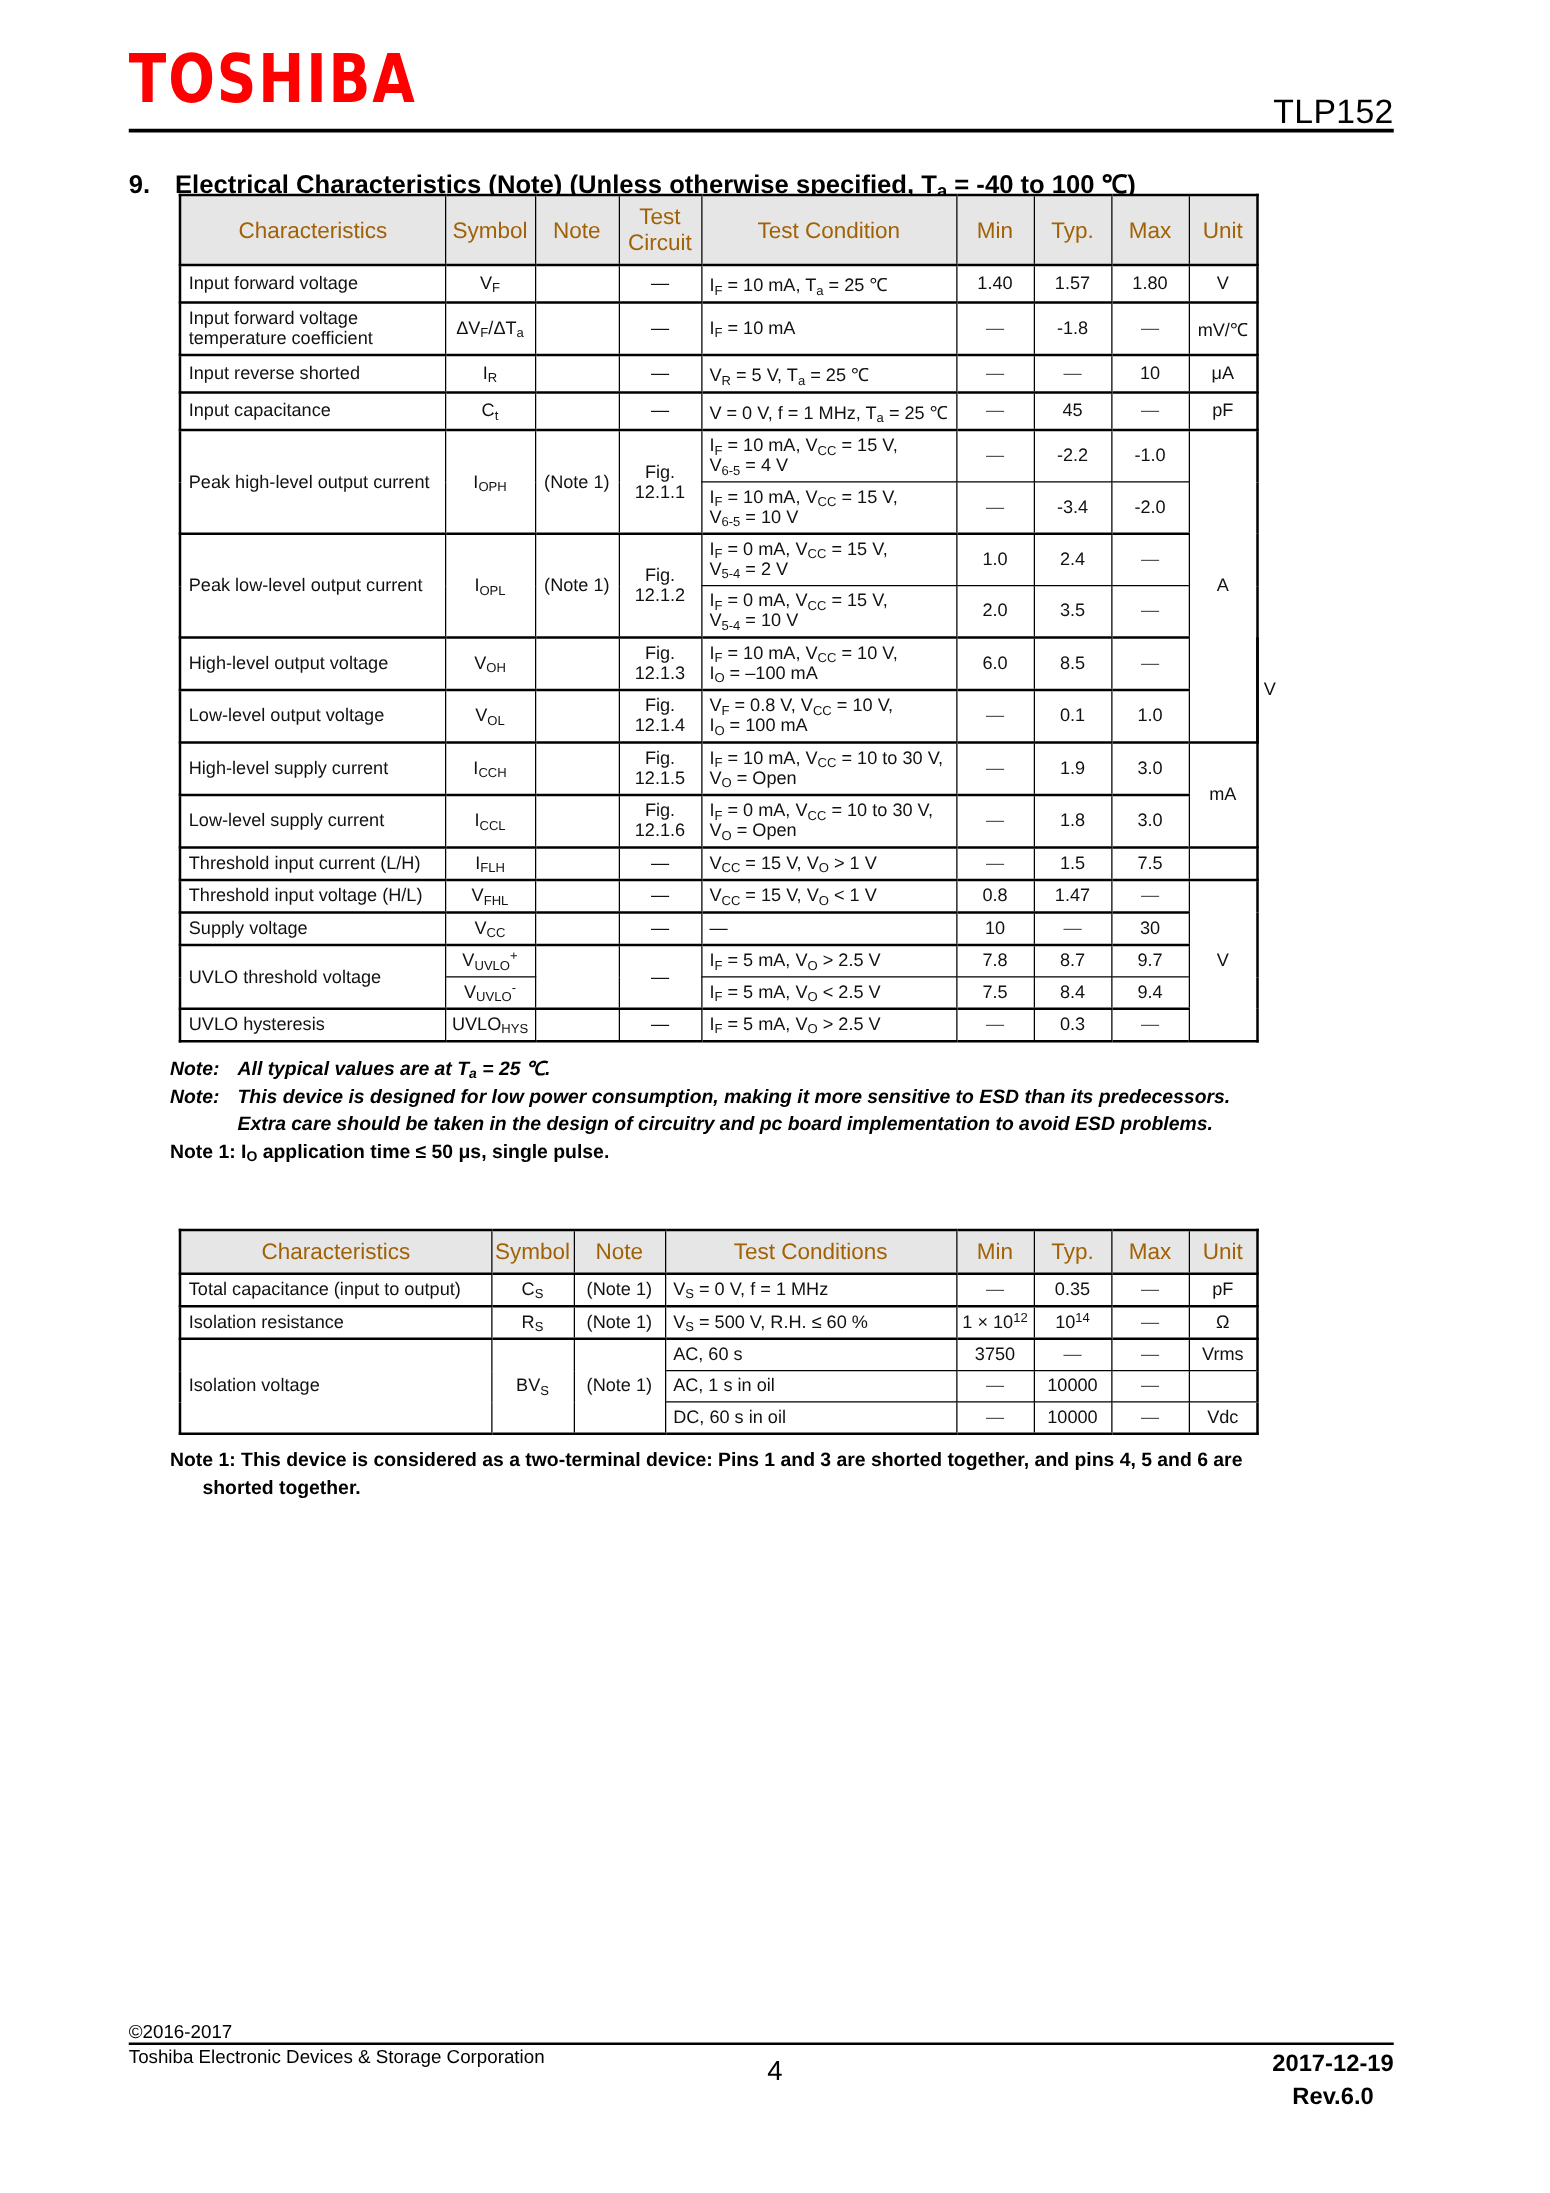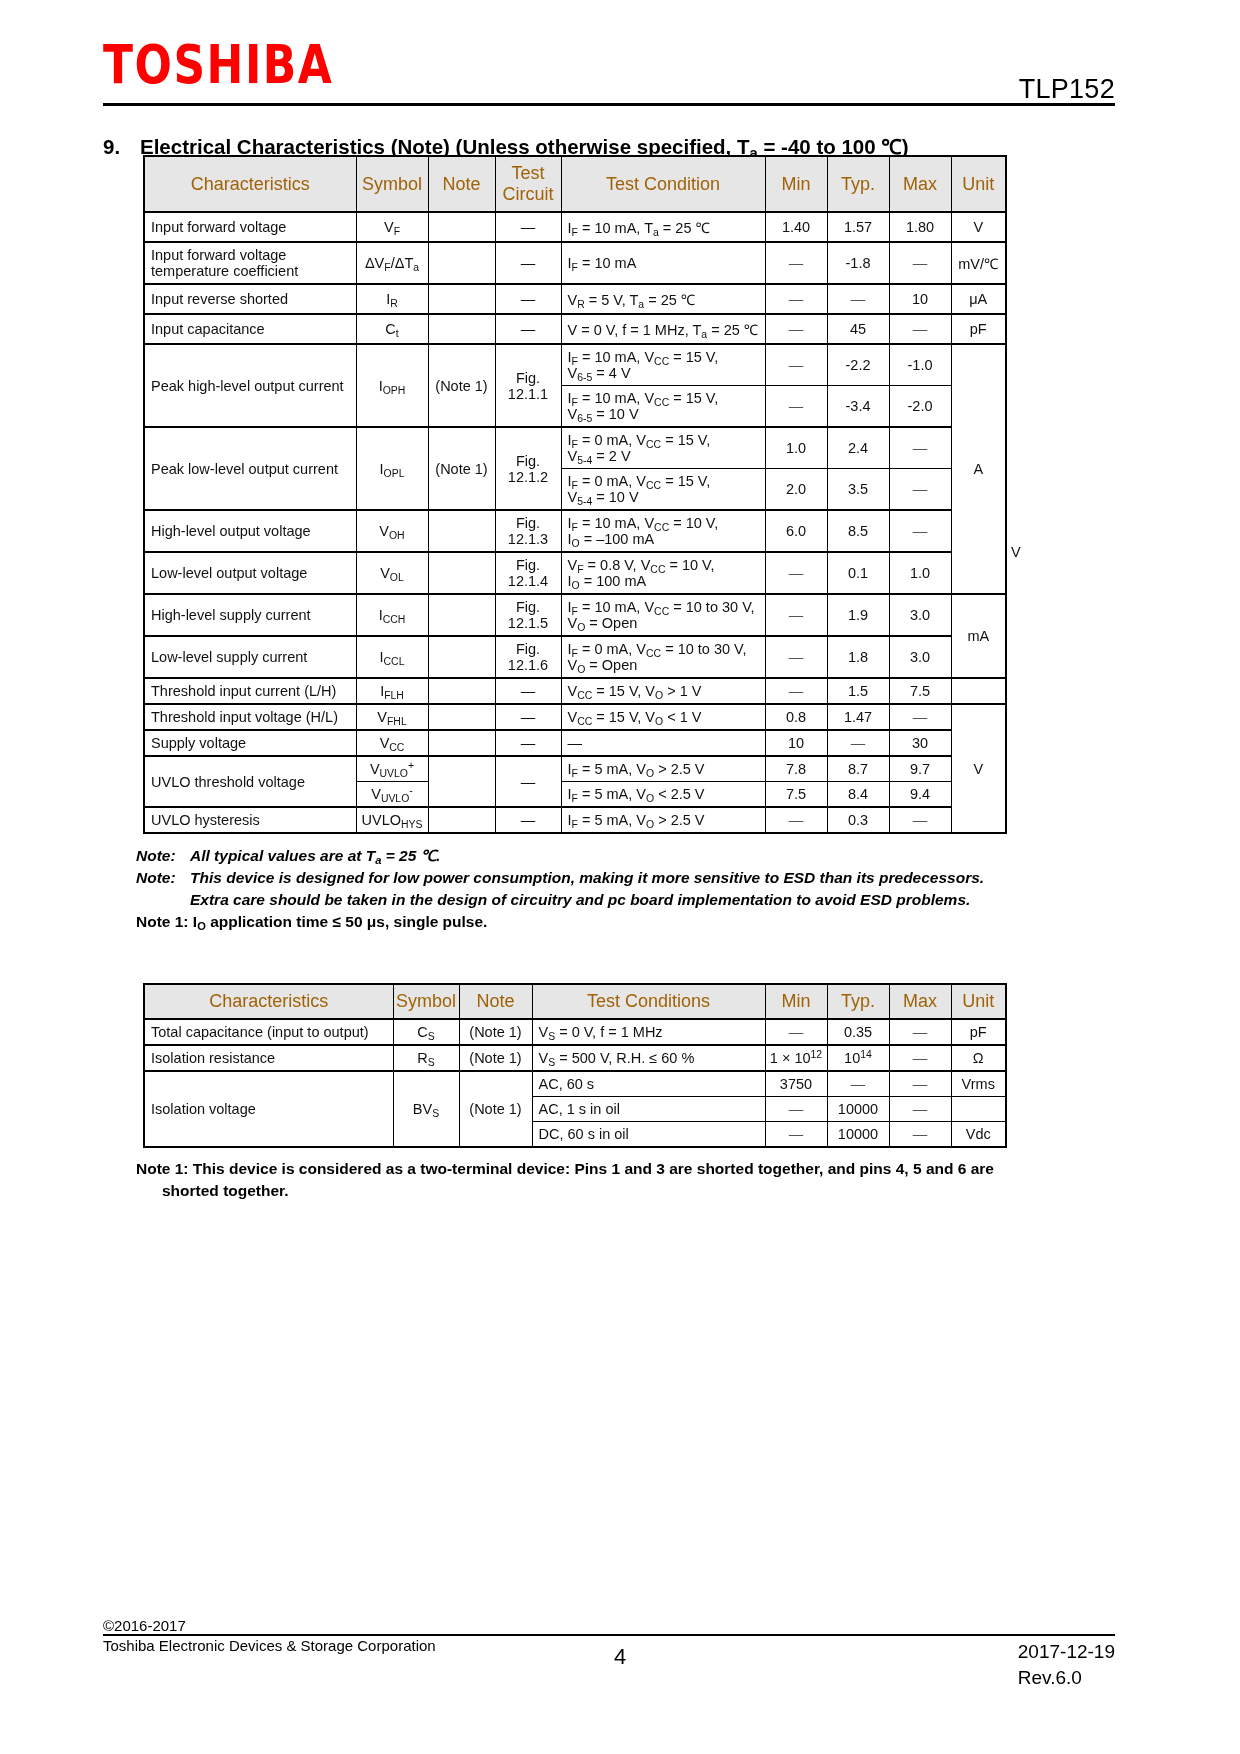--- a/index.html
+++ b/index.html
@@ -66,21 +66,21 @@
   .note-txt { flex:1 1 auto; }
 
   #iso-note { position:absolute; left:136px; top:1158px; width:890px; font-size:15.5px; font-weight:bold; line-height:1.42; }
   #iso-note .cont { padding-left:26px; }
 
   
   .foot-rule { position:absolute; left:103px; top:1634px; width:1012px; height:2px; background:#000; }
   .foot { position:absolute; top:1616px; font-size:15px; line-height:1.35; }
   #foot-left  { left:103px; text-align:left; }
   #foot-mid   { left:0; width:1240px; text-align:center; font-size:22px; top:1642px; }
-  #foot-right { right:125px; text-align:left; font-size:19px; top:1639px; }
+  #foot-right { right:125px; text-align:center; font-size:19px; top:1639px;font-weight:bold; }
 </style>
 </head>
 <body>
 
 <div class="page">
 
   <div class="hdr">
     <div class="logo">TOSHIBA</div>
     <div class="partno">TLP152</div>
   </div>

